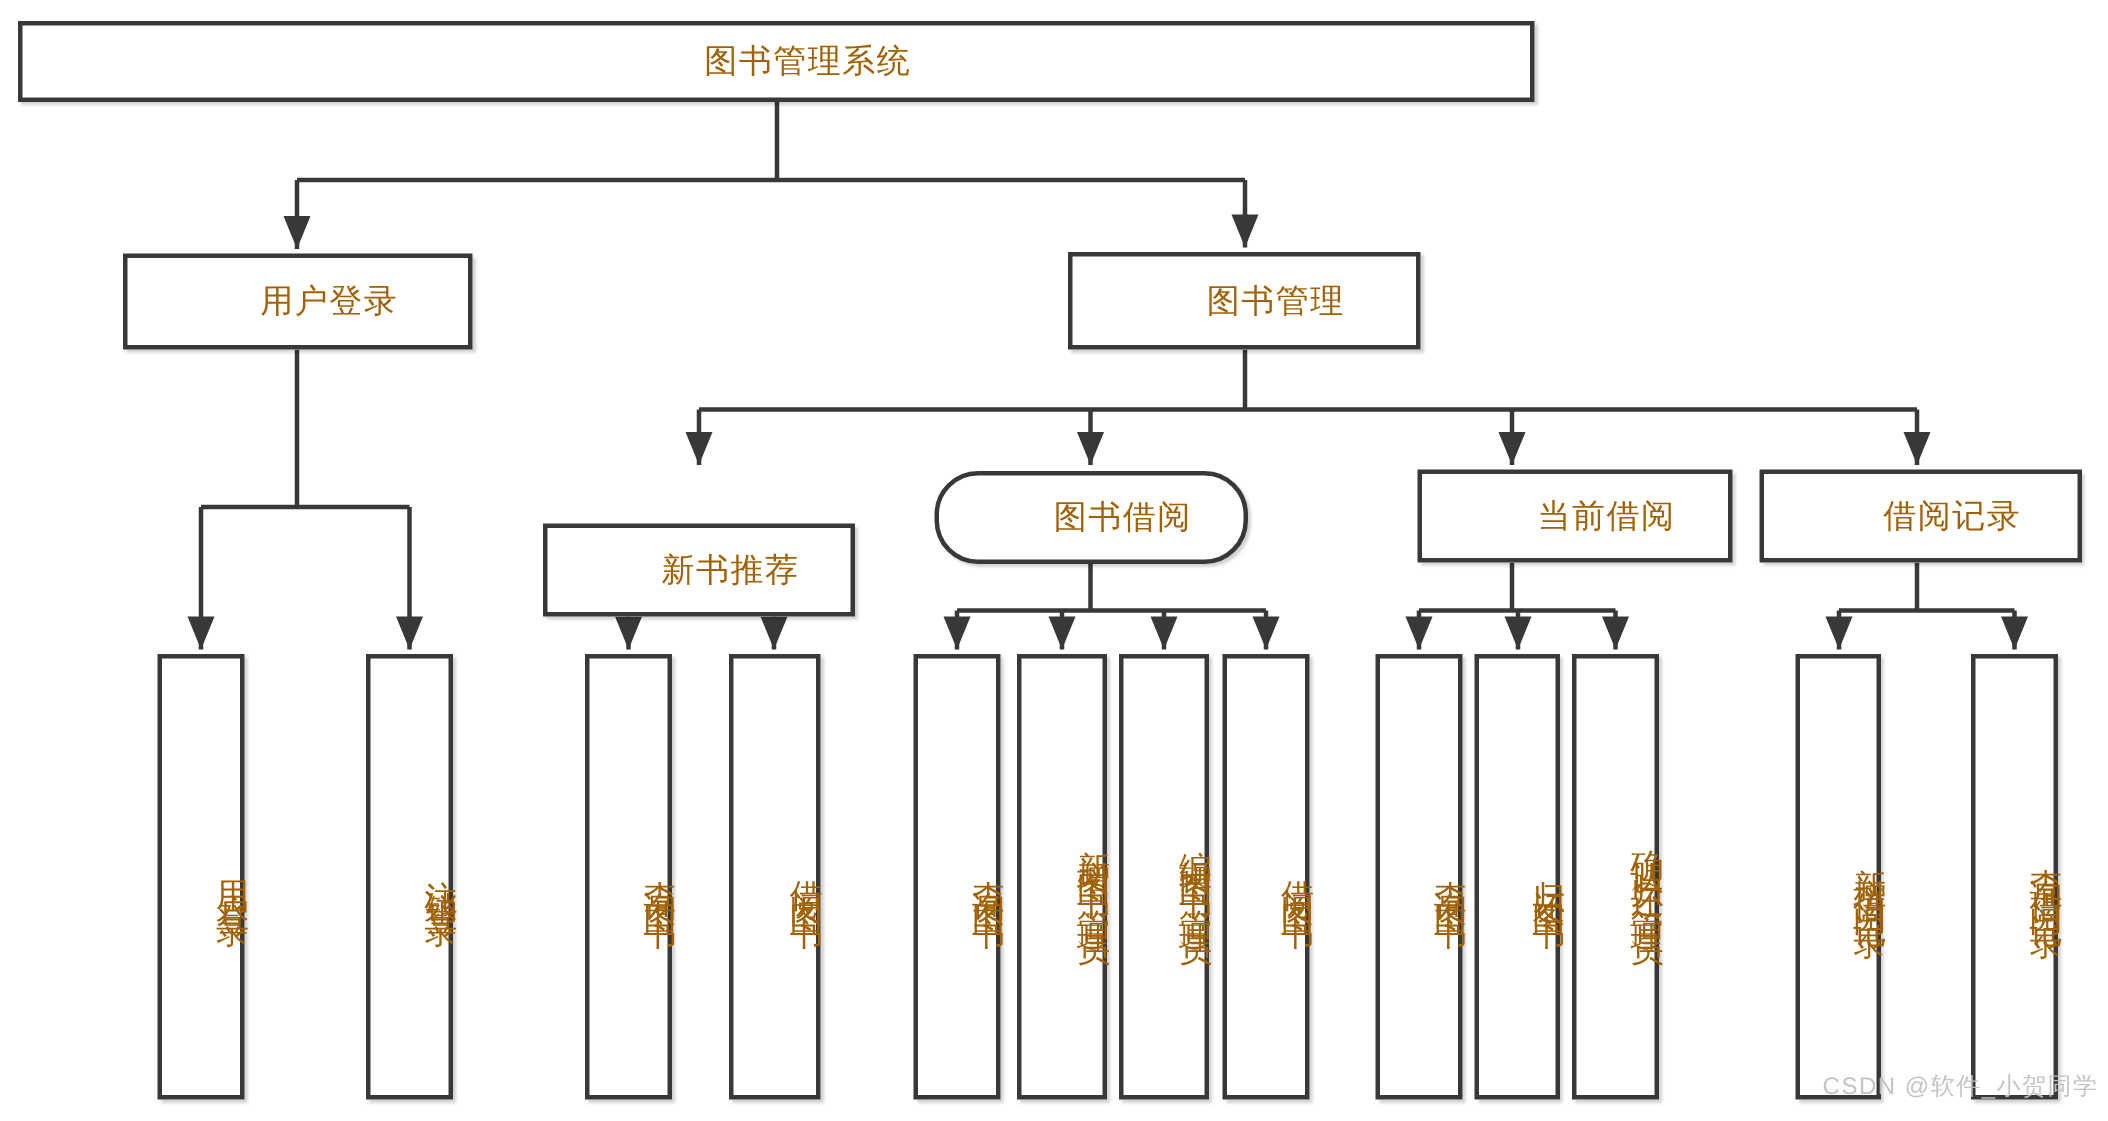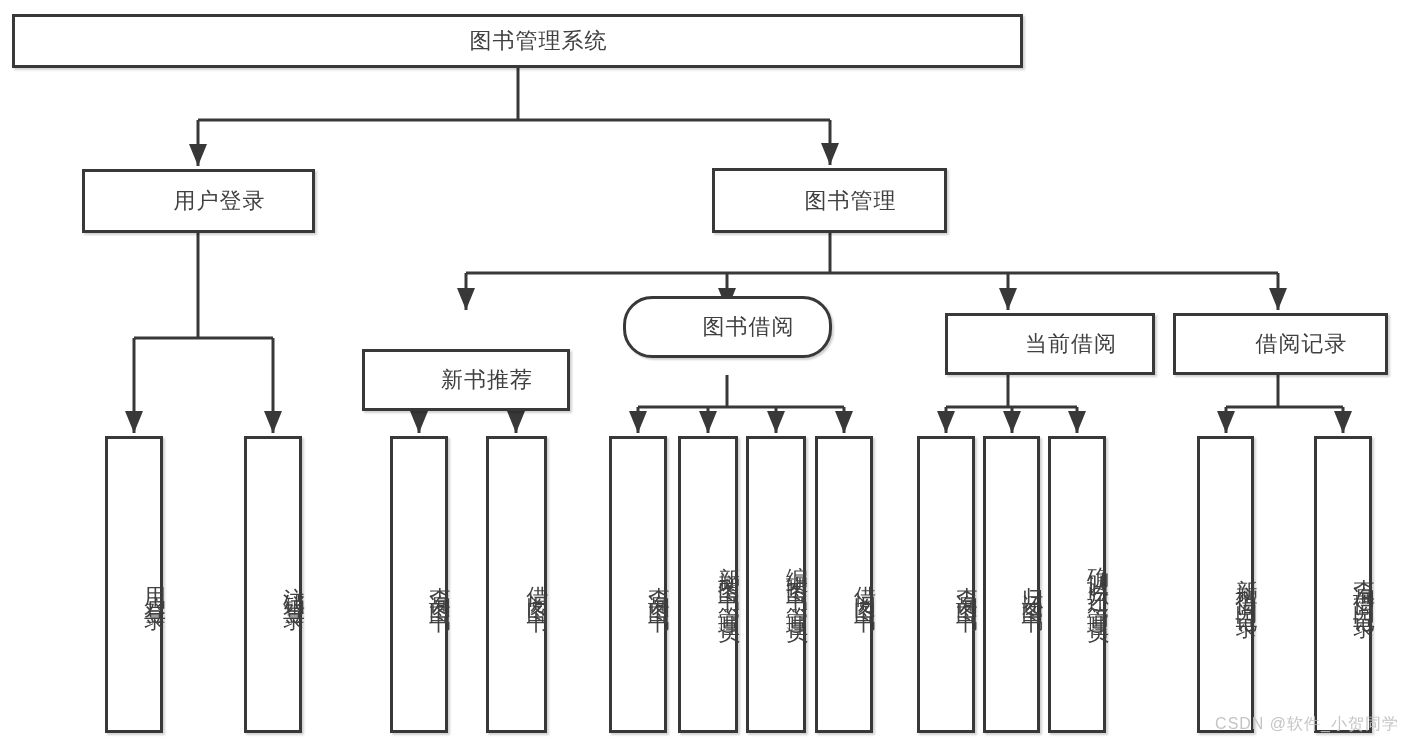--- a/index.html
+++ b/index.html
@@ -5,41 +5,41 @@
   html,body{margin:0;padding:0;background:#ffffff;}
   body{font-family:"Liberation Sans","DejaVu Sans",sans-serif;}
   #stage{position:relative;width:1405px;height:747px;background:#ffffff;overflow:hidden;}
   #wires{position:absolute;left:0;top:0;width:1405px;height:747px;}
   .box{
     position:absolute;
     box-sizing:border-box;
     background:#ffffff;
     border:3px solid #383838;
     display:flex;align-items:center;justify-content:center;
-    color:#404040;
+    color:#a16207;
     font-size:22px;
     letter-spacing:1px;
     box-shadow:2px 2px 2px rgba(0,0,0,0.18);
     z-index:2;
     padding-left:42px;
   }
   .leaf .vtext{
     writing-mode:vertical-rl;
     text-orientation:mixed;
     letter-spacing:8px;
     line-height:1.0;
     font-size:22px;
     white-space:nowrap;
   }
   
   .pos-root          {left:12px;  top:14px;  width:1011px; height:54px;}
   .pos-user-login    {left:82px;  top:169px; width:233px;  height:64px;}
   .pos-book-mgmt     {left:712px; top:168px; width:235px;  height:65px;}
   .pos-new-books     {left:362px; top:313px; width:208px;  height:62px;margin-top:36px;}
-  .pos-borrowing     {left:623px; top:296px; width:209px;  height:62px;border-radius:29px;}
+  .pos-borrowing     {left:623px; top:314px; width:209px;  height:62px;border-radius:29px;}
   .pos-current       {left:903px; top:313px; width:210px;  height:62px;margin-left:42px;}
   .pos-records       {left:1173px;top:313px; width:215px;  height:62px;}
   .leaf              {top:436px;  height:297px;}
   .pos-l-userlogin   {left:105px; width:58px;}
   .pos-l-logout      {left:244px; width:58px;}
   .pos-l-nb-query    {left:390px; width:58px;}
   .pos-l-nb-borrow   {left:486px; width:61px;}
   .pos-l-bb-query    {left:609px; width:58px;}
   .pos-l-bb-add      {left:678px; width:60px;}
   .pos-l-bb-edit     {left:746px; width:60px;}

